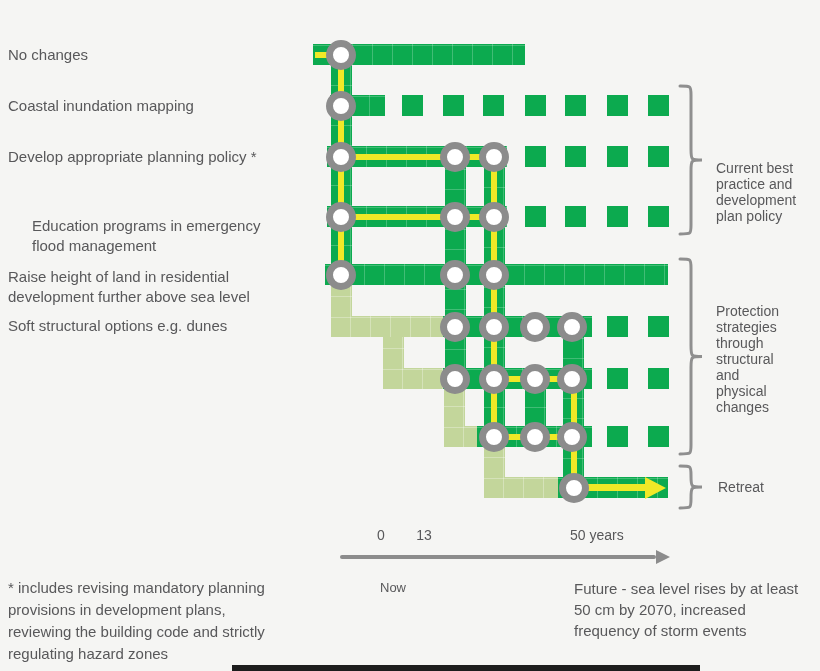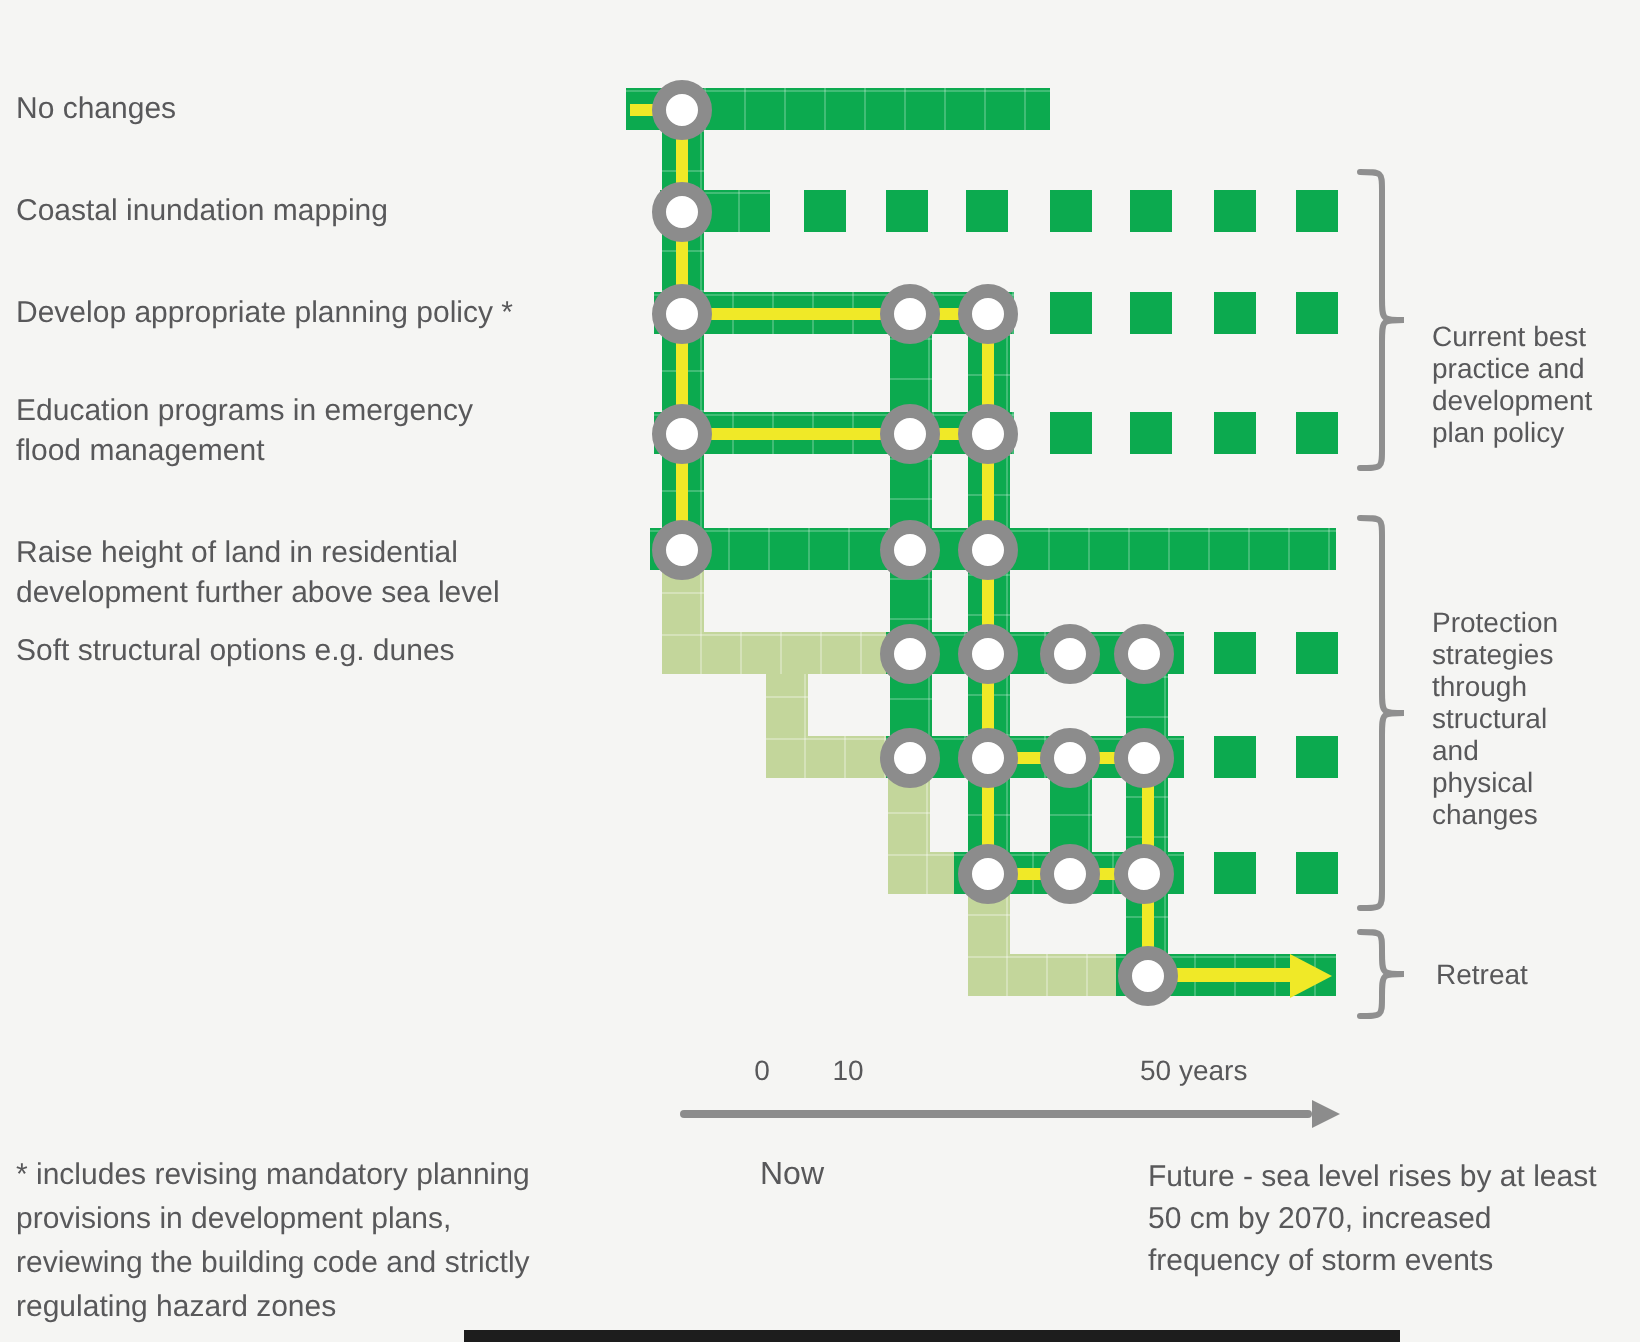--- a/index.html
+++ b/index.html
@@ -33,37 +33,37 @@
   .dash{background-color:var(--green);}
   .yline{background-color:var(--yellow);}
   .node{
     position:absolute;width:30px;height:30px;border-radius:50%;
     background:#fff;border:7px solid var(--ring);box-sizing:border-box;
   }
   .rowlab{position:absolute;left:8px;font-size:15px;line-height:20px;color:var(--text);white-space:nowrap;}
   .grouplab{position:absolute;font-size:14px;line-height:16px;color:var(--text);white-space:nowrap;}
   .ticklab{position:absolute;font-size:14px;line-height:16px;color:var(--text);white-space:nowrap;}
   .center{transform:translateX(-50%);}
-  .nowlab{position:absolute;font-size:16px;line-height:20px;color:var(--text);}
+  .nowlab{position:absolute;font-size:13px;line-height:20px;color:var(--text);}
   .futurelab{position:absolute;font-size:15px;line-height:21px;color:var(--text);white-space:nowrap;}
   .footnote{position:absolute;font-size:15px;line-height:22px;color:var(--text);white-space:nowrap;}
   .axis-shaft{position:absolute;background:var(--axis);border-radius:2px;}
   .axis-head{position:absolute;width:0;height:0;border-top:7px solid transparent;border-bottom:7px solid transparent;border-left:14px solid var(--axis);}
   .yarrow-shaft{position:absolute;background:var(--yellow);}
   .yarrow-head{position:absolute;width:0;height:0;border-top:11px solid transparent;border-bottom:11px solid transparent;border-left:21px solid var(--yellow);}
   .brace-svg{position:absolute;overflow:visible;}
   .edge-strip{position:absolute;background:#1d1d1d;}
 </style>
 </head>
 <body>
 
 <div id="canvas">
 
   <span class="ticklab center" style="left:381px;top:527px">0</span>
-  <span class="ticklab center" style="left:424px;top:527px">10</span>
+  <span class="ticklab center" style="left:424px;top:527px">13</span>
   <span class="ticklab" style="left:570px;top:527px">50 years</span>
   <span class="nowlab" style="left:380px;top:578px">Now</span>
 <div class="seg pale" style="left: 331px; top: 285px; width: 21px; height: 31px;"></div>
     <div class="seg pale" style="left: 331px; top: 316px; width: 112px; height: 21px;"></div>
     <div class="seg pale" style="left: 383px; top: 337px; width: 21px; height: 31px;"></div>
     <div class="seg pale" style="left: 383px; top: 368px; width: 60px; height: 21px;"></div>
     <div class="seg pale" style="left: 444px; top: 389px; width: 21px; height: 37px;"></div>
     <div class="seg pale" style="left: 444px; top: 426px; width: 34px; height: 21px;"></div>
     <div class="seg pale" style="left: 484px; top: 447px; width: 21px; height: 30px;"></div>
     <div class="seg pale" style="left: 484px; top: 477px; width: 74px; height: 21px;"></div>
@@ -131,21 +131,21 @@
     <div class="node" style="left: 479px; top: 364px;"></div>
     <div class="node" style="left: 520px; top: 364px;"></div>
     <div class="node" style="left: 557px; top: 364px;"></div>
     <div class="node" style="left: 479px; top: 422px;"></div>
     <div class="node" style="left: 520px; top: 422px;"></div>
     <div class="node" style="left: 557px; top: 422px;"></div>
     <div class="node" style="left: 559px; top: 473px;"></div>
     <div class="rowlab" style="top: 45px;">No changes</div>
     <div class="rowlab" style="top: 96px;">Coastal inundation mapping</div>
     <div class="rowlab" style="top: 147px;">Develop appropriate planning policy *</div>
-    <div class="rowlab" style="top: 196px;">Education programs in emergency<br>flood management</div>
+    <div class="rowlab" style="top: 216px; margin-left: 24px;">Education programs in emergency<br>flood management</div>
     <div class="rowlab" style="top: 267px;">Raise height of land in residential<br>development further above sea level</div>
     <div class="rowlab" style="top: 316px;">Soft structural options e.g. dunes</div>
     <svg width="30" height="152" class="brace-svg" style="left: 678px; top: 84px;">
       <path d="M2,2 C13,2 13,2 13,11 L13,65 C13,76 13,76 24,76 C13,76 13,76 13,87 L13,141 C13,150 13,150 2,150" fill="none" stroke="#8f8f8f" stroke-width="3" stroke-linecap="round"></path>
     </svg>
     <div class="grouplab" style="left: 716px; top: 128px; margin-top: 32px;">Current best<br>practice and<br>development<br>plan policy</div>
     <svg width="30" height="199" class="brace-svg" style="left: 678px; top: 257px;">
       <path d="M2,2 C13,2 13,2 13,11 L13,88.5 C13,99.5 13,99.5 24,99.5 C13,99.5 13,99.5 13,110.5 L13,188 C13,197 13,197 2,197" fill="none" stroke="#8f8f8f" stroke-width="3" stroke-linecap="round"></path>
     </svg>
     <div class="grouplab" style="left: 716px; top: 303px;">Protection<br>strategies<br>through<br>structural<br>and<br>physical<br>changes</div>

